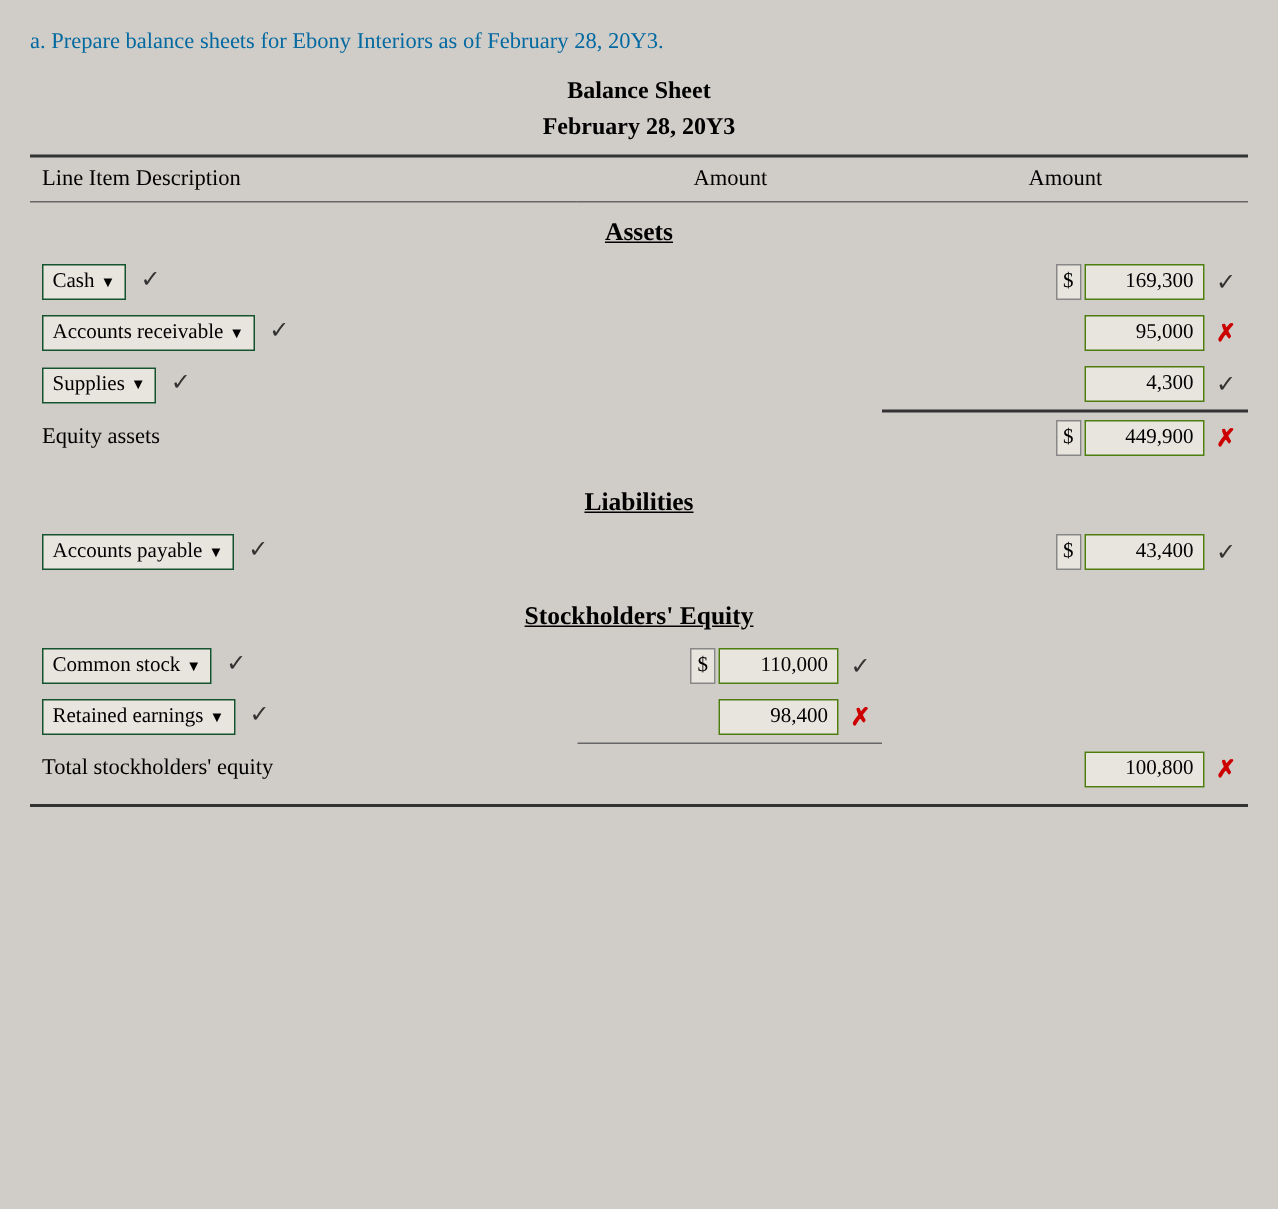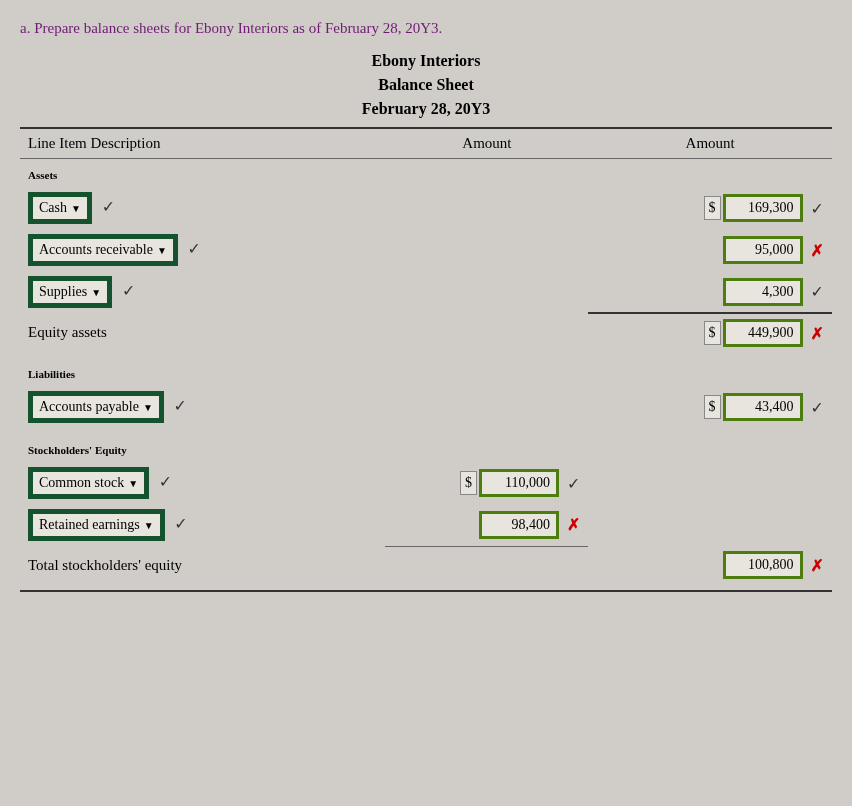--- a/index.html
+++ b/index.html
@@ -7,21 +7,21 @@
       font-family: serif;
       background: #d0cdc8;
       width: 852px;
       min-height: 806px;
       padding: 20px;
       font-size: 15px;
     }
     .intro-text {
       font-size: 15px;
       margin-bottom: 12px;
-      color: #701a75;
+      color: #0369a1;
     }
     .balance-sheet-container {
       background: #d0cdc8;
       width: 100%;
     }
     .company-header {
       text-align: center;
       margin-bottom: 6px;
     }
     .company-header div {
@@ -41,48 +41,49 @@
     thead tr th {
       padding: 6px 8px;
       font-weight: normal;
       font-size: 15px;
       border-bottom: 1px solid #666;
     }
     thead tr th:first-child { text-align: left; margin-top: 32px; }
     thead tr th:nth-child(2), thead tr th:nth-child(3) { }
 
     .section-header td {
-      text-align: left;
+      text-align: center;
       font-weight: bold;
       padding: 10px 8px 6px 8px;
-      font-size: 11px;
+      font-size: 17px;
+      text-decoration: underline;
     }
     .data-row td {
       padding: 5px 8px;
       vertical-align: middle;
     }
     .total-row td {
       padding: 5px 8px;
       font-size: 15px;
       vertical-align: middle;
     }
     .input-box {
-      border: 3px solid #4d7c0f;
+      border: 1px solid #4d7c0f;
       background: #e8e4de;
       padding: 3px 6px;
       font-size: 14px;
       font-family: serif;
       min-width: 80px;
       display: inline-block;
       text-align: right;
     }
     .dropdown-item {
       display: inline-flex;
       align-items: center;
-      border: 5px solid #14532d;
+      border: 1px solid #14532d;
       background: #e8e4de;
       padding: 3px 6px;
       font-size: 14px;
       font-family: serif;
     }
     .dropdown-arrow {
       font-size: 10px;
       margin-left: 4px;
     }
     .check-mark {
@@ -115,21 +116,20 @@
     .spacer-row td { height: 6px; }
   </style>
 </head>
 <body>
 
 <div class="balance-sheet-container">
 
   <p class="intro-text">a.  Prepare balance sheets for Ebony Interiors as of February 28, 20Y3.</p>
 
   <div class="company-header">
-    <div>Ebony Interiors</div>
     <div>Balance Sheet</div>
     <div>February 28, 20Y3</div>
   </div>
 
   <div class="table-wrapper">
     <table>
       <thead>
         <tr>
           <th class="col-desc">Line Item Description</th>
           <th class="col-amount1">Amount</th>

